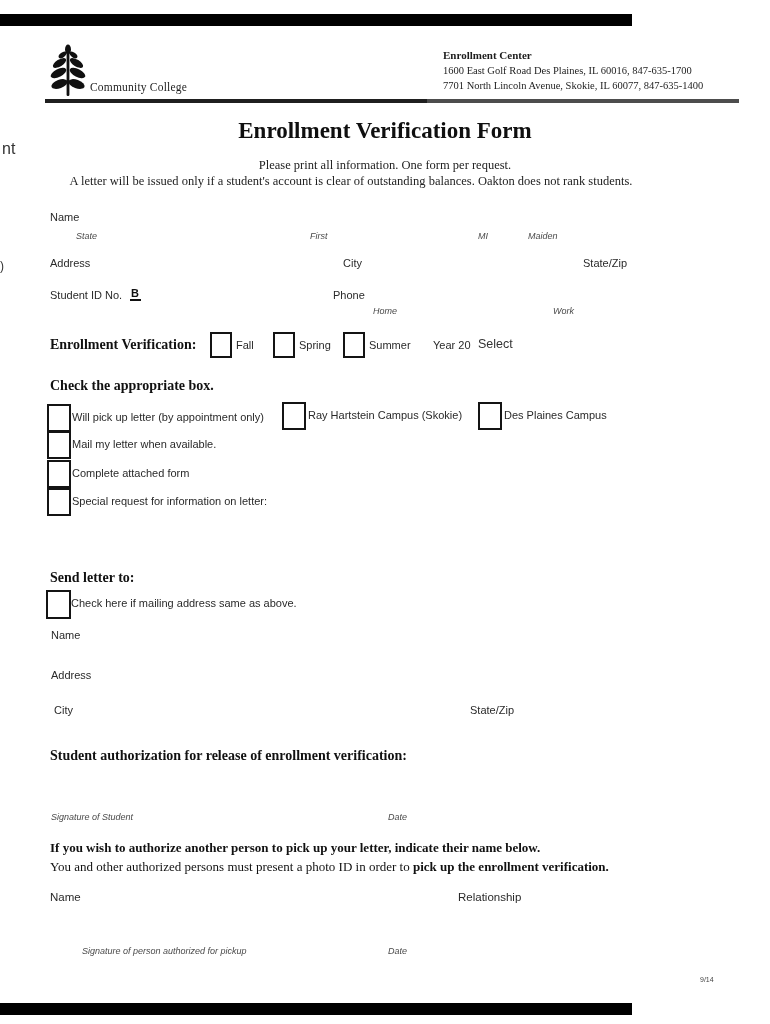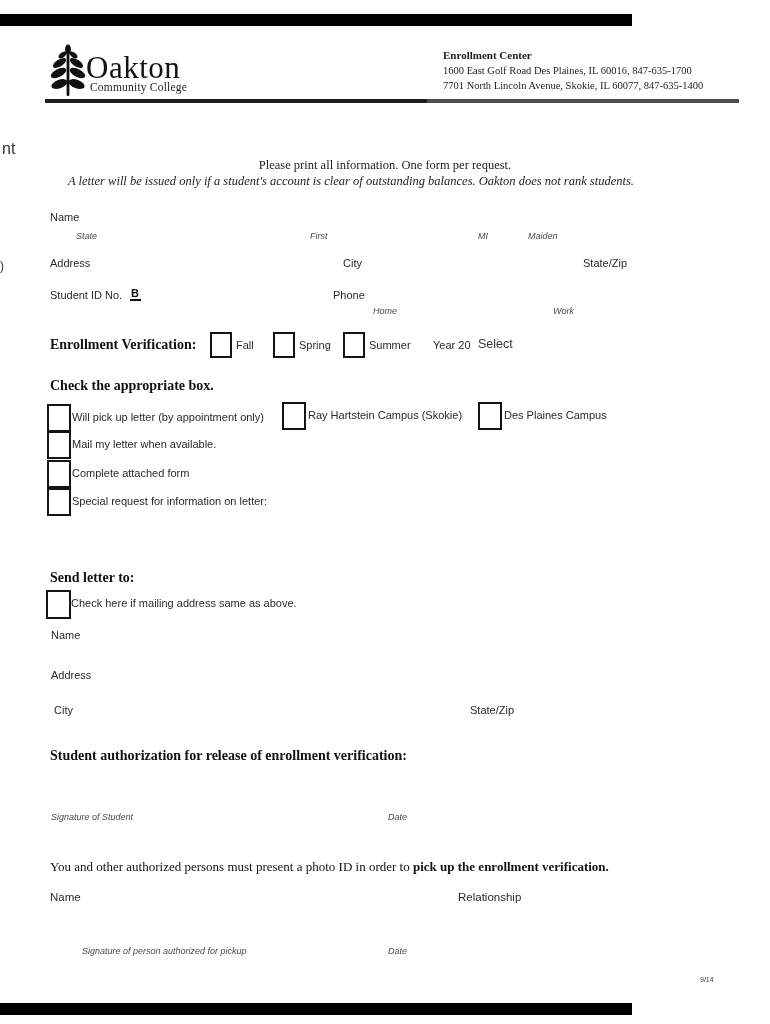--- a/index.html
+++ b/index.html
@@ -45,31 +45,31 @@
         <ellipse cx="23.5" cy="11" rx="4.5" ry="2.4" transform="rotate(38 23.5 11)"></ellipse>
         <ellipse cx="9.5" cy="19" rx="7.5" ry="3.4" transform="rotate(-32 9.5 19)"></ellipse>
         <ellipse cx="26.5" cy="19" rx="7.5" ry="3.4" transform="rotate(32 26.5 19)"></ellipse>
         <ellipse cx="8.5" cy="29" rx="8.5" ry="3.9" transform="rotate(-27 8.5 29)"></ellipse>
         <ellipse cx="27.5" cy="29" rx="8.5" ry="3.9" transform="rotate(27 27.5 29)"></ellipse>
         <ellipse cx="9.5" cy="40" rx="8.5" ry="4.2" transform="rotate(-20 9.5 40)"></ellipse>
         <ellipse cx="26.5" cy="40" rx="8.5" ry="4.2" transform="rotate(20 26.5 40)"></ellipse>
       </g>
     </svg>
   </div>
-  <div class="abs logo-name" style="left:86px;top:50px;">Oakton</div>
   <div class="abs logo-sub" style="left:90px;top:81px;">Community College</div>
 
   <div class="abs contact" style="left:443px;top:49px;font-weight:bold;font-size:11px;">Enrollment Center</div>
   <div class="abs contact" style="left:443px;top:65px;">1600 East Golf Road Des Plaines, IL 60016, 847-635-1700</div>
   <div class="abs contact" style="left:443px;top:80px;">7701 North Lincoln Avenue, Skokie, IL 60077, 847-635-1400</div>
 
   <div class="abs rule" style="left:45px;top:99px;width:694px;height:4px;"></div>
 
+  <div class="abs title" style="left:0;top:118px;width:770px;text-align:center;">Enrollment Verification Form</div>
   <div class="abs subtitle" style="left:0;top:158px;width:770px;text-align:center;">Please print all information. One form per request.</div>
-  <div class="abs subtitle" style="left:0;top:174px;width:702px;text-align:center;font-style:italic;">A letter will be issued only if a student's account is clear of outstanding balances. Oakton does not rank students.</div>
+  <div class="abs subtitle" style="left:0;top:174px;width:702px;text-align:center;">A letter will be issued only if a student's account is clear of outstanding balances. Oakton does not rank students.</div>
 
   <div class="abs lbl" style="left:50px;top:211px;">Name</div>
   <div class="abs sub" style="left:76px;top:231px;">State</div>
   <div class="abs sub" style="left:310px;top:231px;">First</div>
   <div class="abs sub" style="left:478px;top:231px;">MI</div>
   <div class="abs sub" style="left:528px;top:231px;">Maiden</div>
 
   <div class="abs lbl" style="left:50px;top:257px;">Address</div>
   <div class="abs lbl" style="left:343px;top:257px;">City</div>
   <div class="abs lbl" style="left:583px;top:257px;">State/Zip</div>
@@ -113,20 +113,21 @@
   <div class="abs lbl nowrap" style="left:71px;top:597px;">Check here if mailing address same as above.</div>
   <div class="abs lbl" style="left:51px;top:629px;">Name</div>
   <div class="abs lbl" style="left:51px;top:669px;">Address</div>
   <div class="abs lbl" style="left:54px;top:704px;">City</div>
   <div class="abs lbl" style="left:470px;top:704px;">State/Zip</div>
 
   <div class="abs h-serif nowrap" style="left:50px;top:748px;">Student authorization for release of enrollment verification:</div>
   <div class="abs sub" style="left:51px;top:812px;">Signature of Student</div>
   <div class="abs sub" style="left:388px;top:812px;">Date</div>
 
+  <div class="abs auth-line" style="left:50px;top:840px;font-weight:bold;">If you wish to authorize another person to pick up your letter, indicate their name below.</div>
   <div class="abs auth-line" style="left:50px;top:859px;">
     <span>You and other authorized persons must present a photo ID in order to </span><span style="font-weight:bold;">pick up the enrollment verification.</span>
   </div>
 
   <div class="abs lbl" style="left:50px;top:891px;font-size:11.5px;">Name</div>
   <div class="abs lbl" style="left:458px;top:891px;font-size:11.5px;">Relationship</div>
 
   <div class="abs sub" style="left:82px;top:946px;">Signature of person authorized for pickup</div>
   <div class="abs sub" style="left:388px;top:946px;">Date</div>
 

